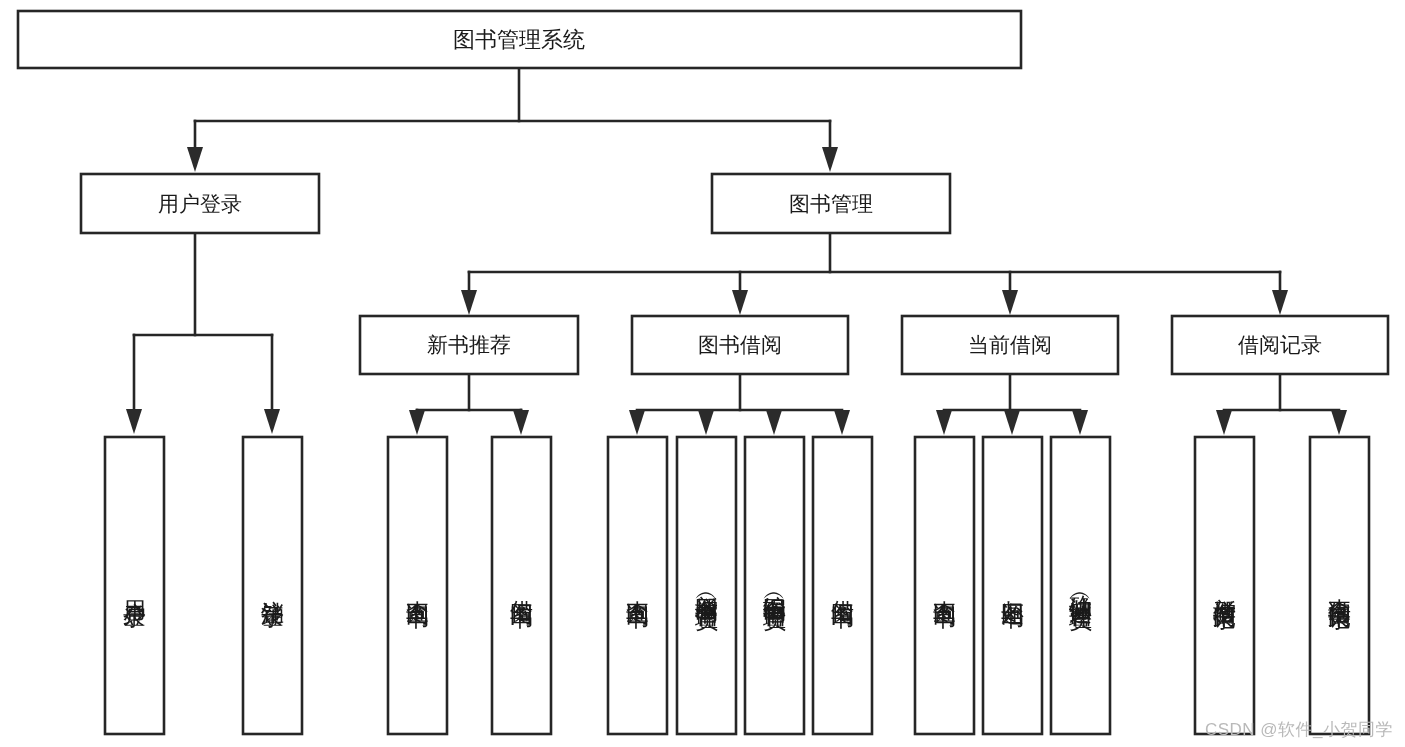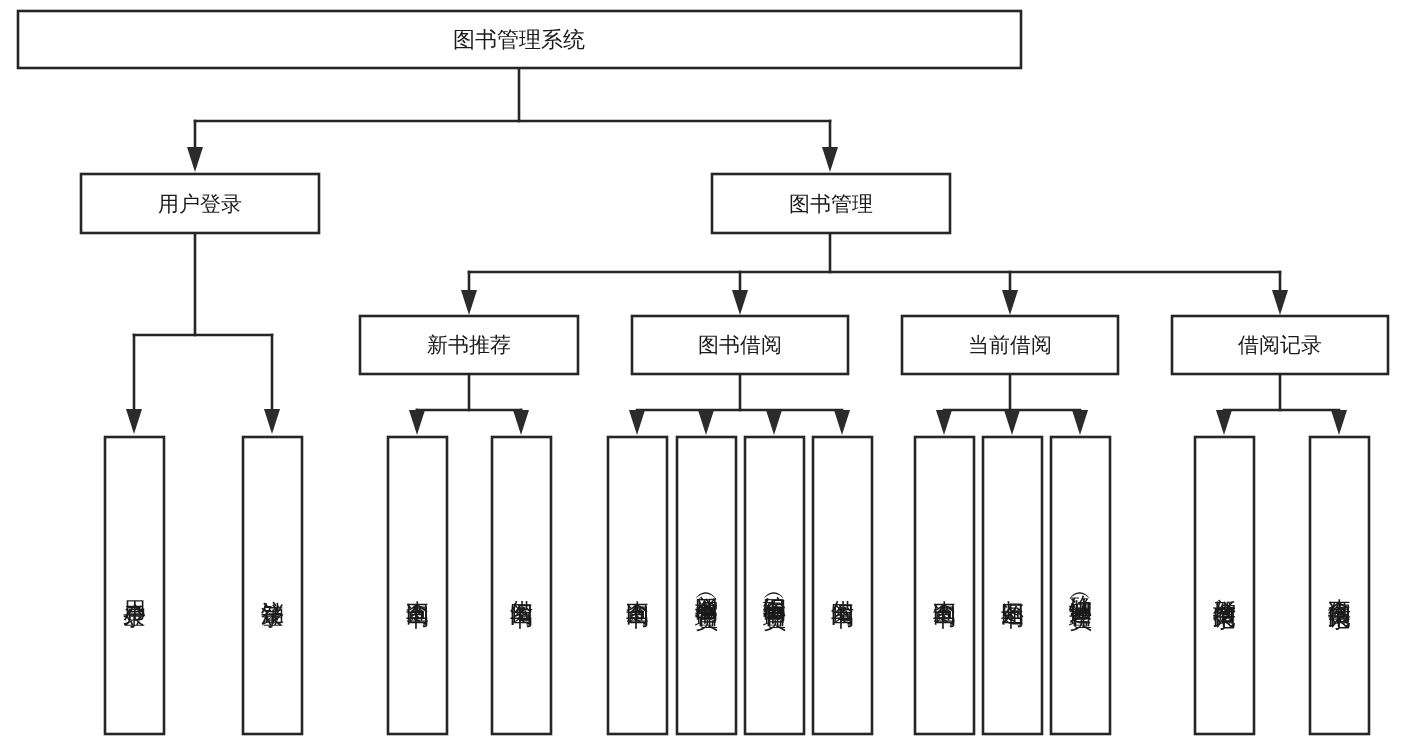--- a/index.html
+++ b/index.html
@@ -221,13 +221,14 @@
   <div class="vlabel" style="left:745px; top:437px; width:59px; height:297px;">编辑图书（管理员）</div>
   <div class="vlabel" style="left:813px; top:437px; width:59px; height:297px;">借阅图书</div>
 
   <div class="vlabel" style="left:915px; top:437px; width:59px; height:297px;">查询图书</div>
   <div class="vlabel" style="left:983px; top:437px; width:59px; height:297px;">归还图书</div>
   <div class="vlabel" style="left:1051px; top:437px; width:59px; height:297px;">确认归还（管理员）</div>
 
   <div class="vlabel" style="left:1195px; top:437px; width:59px; height:297px;">新增借阅记录</div>
   <div class="vlabel" style="left:1310px; top:437px; width:59px; height:297px;">查询借阅记录</div>
 
+  <div class="watermark">CSDN @软件_小贺同学</div>
 </div>
 
 </body></html>

